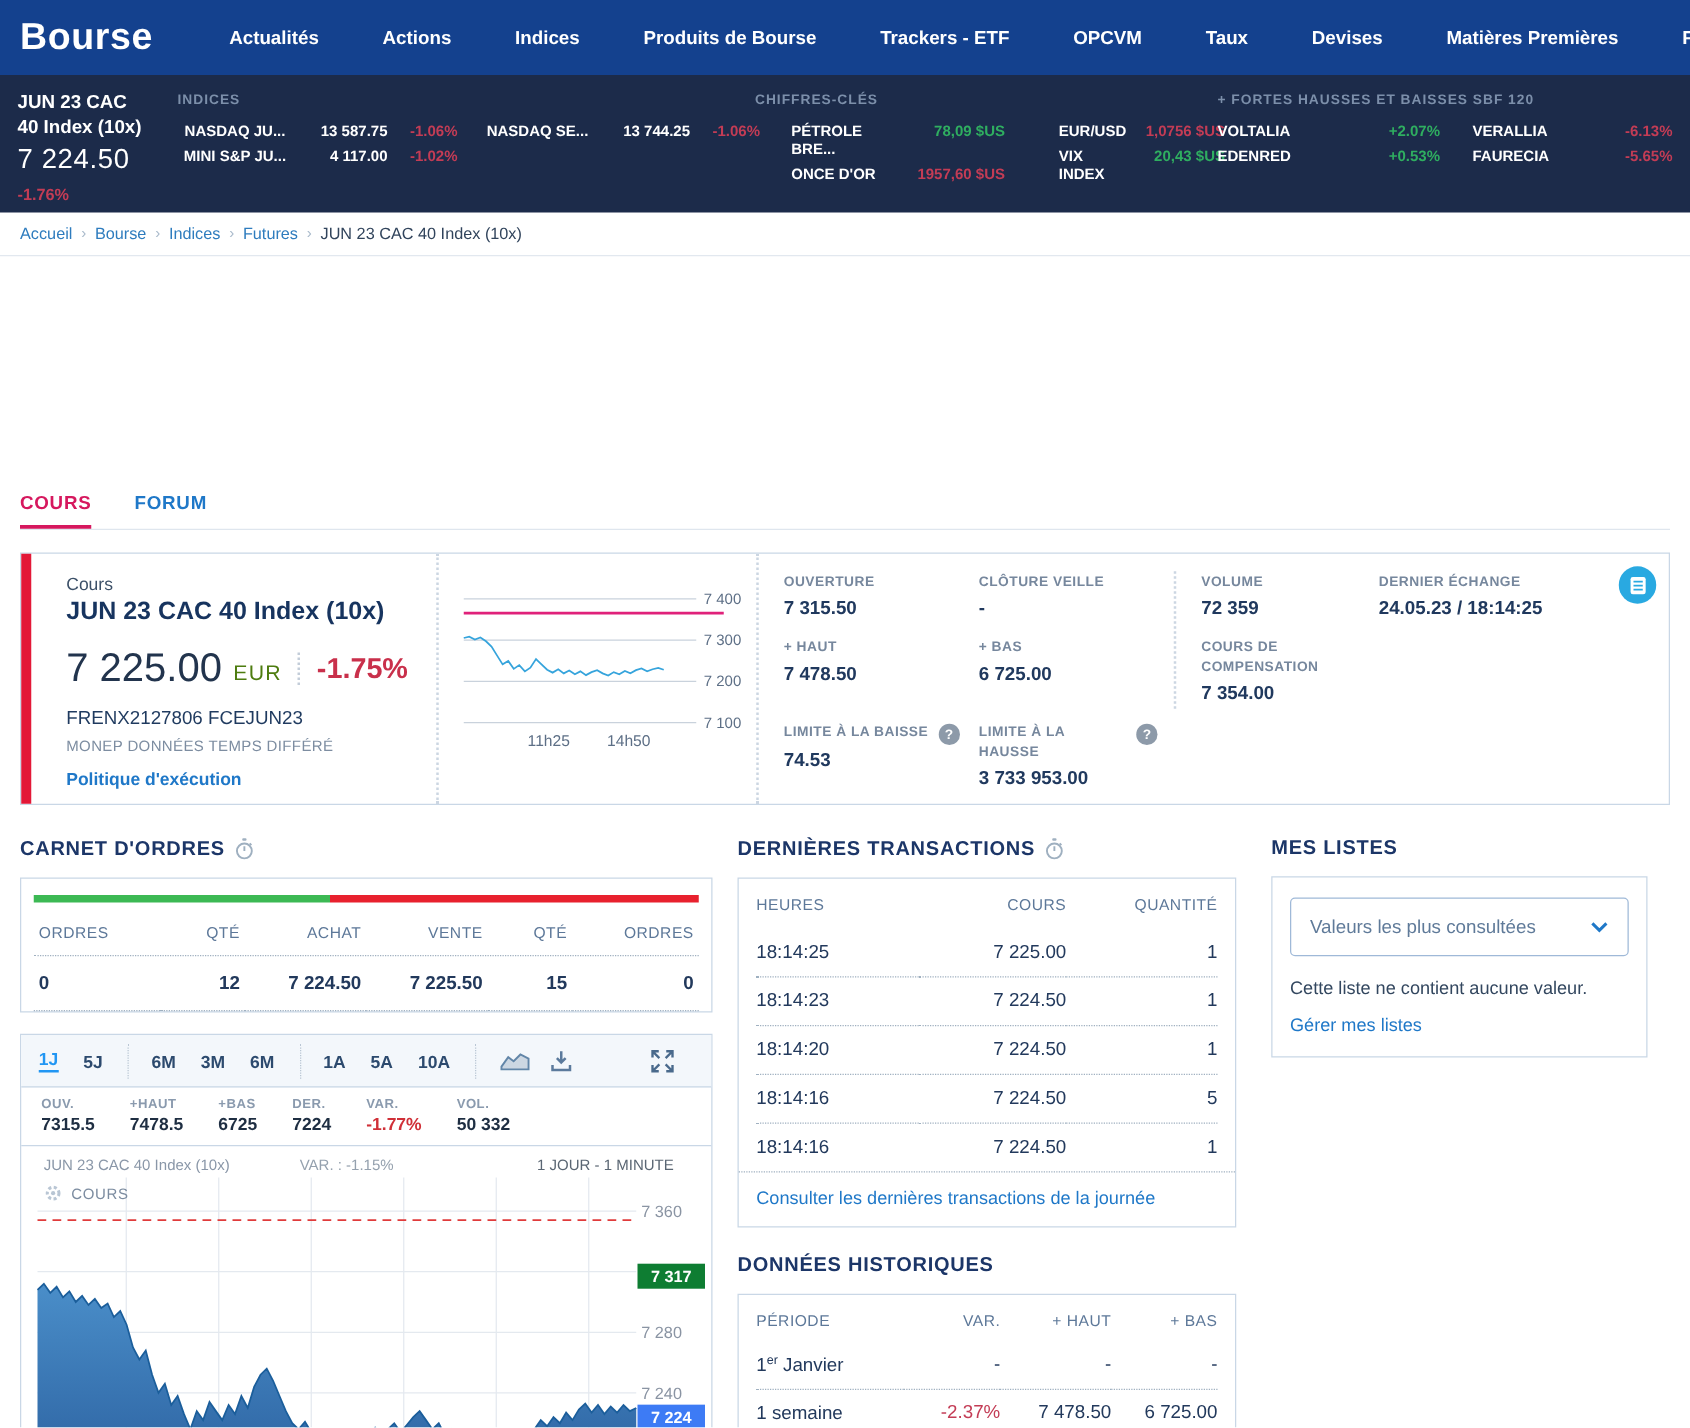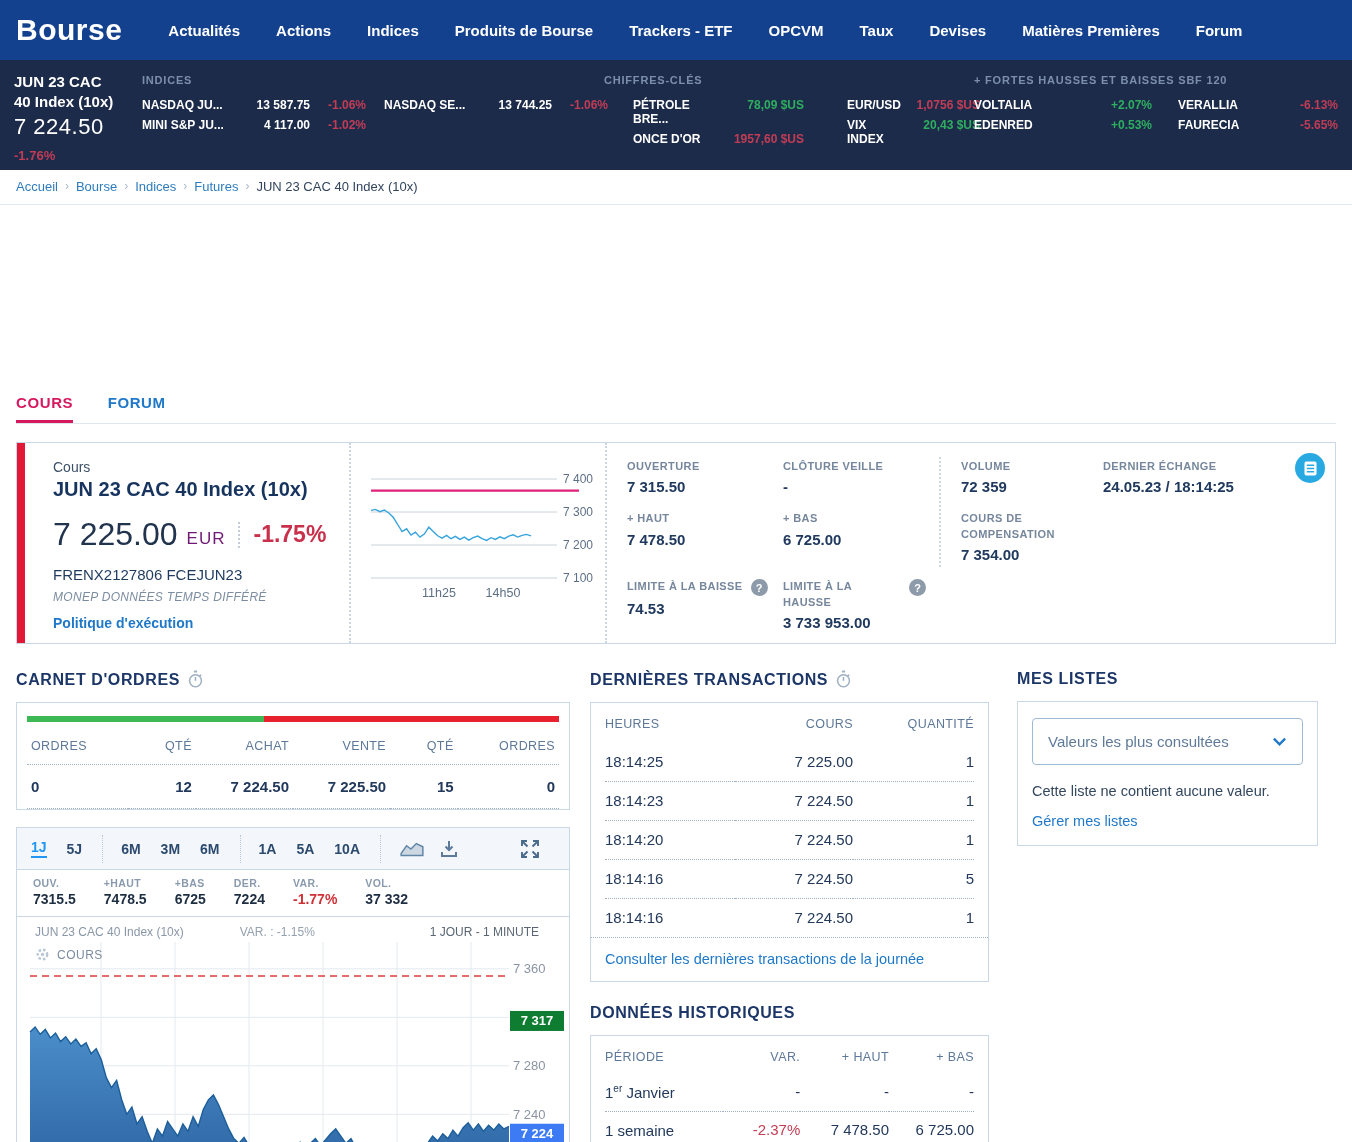--- a/index.html
+++ b/index.html
@@ -3,38 +3,38 @@
 <meta charset="utf-8">
 <style>
   * { margin:0; padding:0; box-sizing:border-box; }
   body { font-family:"Liberation Sans", sans-serif; background:#fff; }
   .page { width:1352px; height:1142px; overflow:hidden; position:relative; background:#fff; }
 
   
   .nav { height:60px; background:#14418e; display:flex; align-items:center; padding:0 16px; }
   .logo { color:#fff; font-size:30px; font-weight:bold; letter-spacing:.5px; }
   .nav-items { display:flex; gap:36px; margin-left:46px; }
-  .nav-item { color:#fff; font-size:15px; font-weight:600; cursor:pointer; white-space:nowrap; }
+  .nav-item { color:#fff; font-size:15px; font-weight:600; cursor:pointer; white-space:nowrap;margin-left:15px; }
 
   
   .ticker { background:#1c2b4a; height:110px; display:flex; padding:12px 14px 0; color:#fff; }
   .t-inst { width:144px; }
   .t-inst .name { font-weight:700; font-size:15px; line-height:1.3; }
   .t-inst .price { font-size:22px; font-weight:300; margin-top:3px; letter-spacing:.5px; }
   .t-inst .chg { color:#c33c55; font-size:13px; font-weight:700; margin-top:8px; }
   .t-group { padding-top:2px; }
   .t-group.g1 { width:462px; } .t-group.g2 { width:370px; } .t-group.g3 { flex:1; }
   .t-title { color:#7c8faa; font-size:11px; letter-spacing:.8px; margin-bottom:12px; font-weight:600; }
   .t-cols { display:flex; }
   .t-col { display:flex; flex-direction:column; gap:6px; }
   .t-entry { display:flex; font-size:12px; font-weight:700; cursor:pointer; }
   .t-entry .n { color:#fff; }
   .t-entry .v { text-align:right; }
   .pos { color:#2fae60 !important; } .neg { color:#c33c55 !important; }
-  .g1 .n { width:92px; } .g1 .v { width:76px; color:#fff; } .g1 .c { width:56px; text-align:right; }
+  .g1 .n { width:92px;text-align:center; } .g1 .v { width:76px; color:#fff; } .g1 .c { width:56px; text-align:right; }
   .g1 .t-col2 { margin-left:18px; }
   .g2 .n { width:108px;padding-left:29px; } .g2 .v { width:92px; }
   .g2 .t-col2 .n { width:74px; margin-left:14px; } .g2 .t-col2 .v { width:88px; }
   .g3 .n { width:116px; } .g3 .v { width:62px; }
   .g3 .t-col2 .n { width:98px; margin-left:26px; } .g3 .t-col2 .v { width:62px; }
 
   
   .crumbs { padding:9px 16px 10px; border-bottom:1px solid #e2e8ef; font-size:13px; display:flex; gap:7px; align-items:flex-start; }
   .crumb { color:#2e7cbe; cursor:pointer; }
   .crumb-sep { color:#a9bacb; font-size:12px; }
@@ -48,25 +48,25 @@
   .tab.other { color:#1f78c8; margin-left:30px; }
 
   
   .card { margin:18px 16px 0; border:1px solid #c9d7e6; position:relative; display:flex; min-height:170px; }
   .card-bar { position:absolute; left:0; top:0; bottom:0; width:8px; background:#e31837; }
   .q-info { width:332px; padding:16px 0 12px 36px; }
   .q-kicker { font-size:14px; color:#3c5068; }
   .q-title { font-size:20px; font-weight:700; color:#17345f; margin-top:3px; }
   .q-price-row { margin-top:15px; display:flex; align-items:center; }
   .q-price { font-size:32px; color:#22344d; }
-  .q-cur { font-size:17px; color:#701a75; margin-left:9px; letter-spacing:1px; align-self:flex-end; padding-bottom:4px; }
+  .q-cur { font-size:17px; color:#4d7c0f; margin-left:9px; letter-spacing:1px; align-self:flex-end; padding-bottom:4px; }
   .q-pdiv { border-left:2px dotted #c3cdd9; height:26px; margin:0 13px; }
   .q-chg { font-size:23px; color:#c9304b; font-weight:600; }
   .q-isin { margin-top:13px; font-size:15px; color:#1f3a5f; }
-  .q-market { margin-top:7px; font-size:12px; color:#7d8da1; letter-spacing:.3px;font-style:italic; }
+  .q-market { margin-top:7px; font-size:12px; color:#7d8da1; letter-spacing:.3px; }
   .q-exec { margin-top:11px; font-size:14px; color:#1f78c8; font-weight:700; cursor:pointer; }
   .q-mini { width:258px; border-left:2px dotted #ccd6e2; border-right:2px dotted #ccd6e2; padding-top:6px; }
   .q-stats { flex:1; padding:16px 18px 10px 20px; display:grid; grid-template-columns:156px 156px 164px 1fr; row-gap:16px; position:relative; align-content:start; }
   .vdiv { position:absolute; left:332px; top:14px; height:110px; border-left:2px dotted #ccd6e2; }
   .stat .lbl { font-size:11px; font-weight:700; color:#76879d; letter-spacing:.4px; max-width:118px; line-height:1.4; }
   .stat .lblrow { display:flex; gap:8px; align-items:flex-start; }
   .stat .val { font-size:15px; font-weight:700; color:#20395e; margin-top:4px; }
   .stat.c3 { padding-left:22px; }
   .help { width:17px; height:17px; min-width:17px; border-radius:50%; background:#8d9aa9; color:#fff; font-size:11px; display:inline-flex; align-items:center; justify-content:center; font-weight:700; cursor:pointer; }
   .help::after { content:"?"; }
@@ -426,21 +426,21 @@
           <div class="cbs">
             <div class="l">DER.</div>
               <div class="v">7224</div>
           </div>
           <div class="cbs">
             <div class="l">VAR.</div>
               <div class="v neg">-1.77%</div>
           </div>
           <div class="cbs">
             <div class="l">VOL.</div>
-              <div class="v">37 332</div>
+              <div class="v">50 332</div>
           </div>
         </div>
         <div class="cb-chart">
           <svg id="main-chart-svg" width="552" height="282">
             <defs>
               <linearGradient id="ag" x1="0" y1="0" x2="0" y2="1">
                 <stop offset="0" stop-color="#4a8ec9"></stop>
                 <stop offset="1" stop-color="#2a5f9e"></stop>
               </linearGradient>
             </defs>

